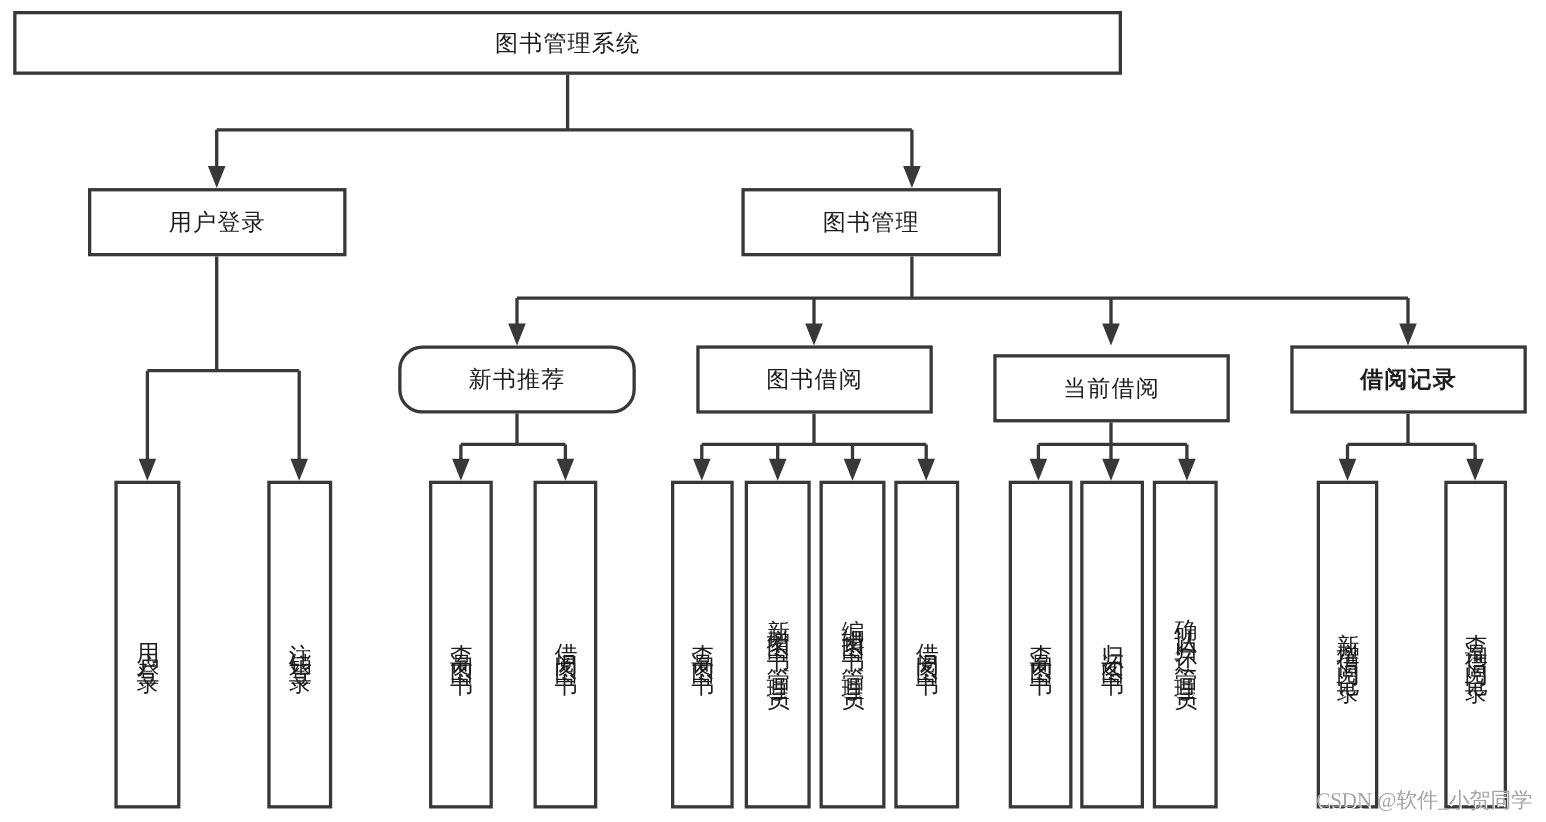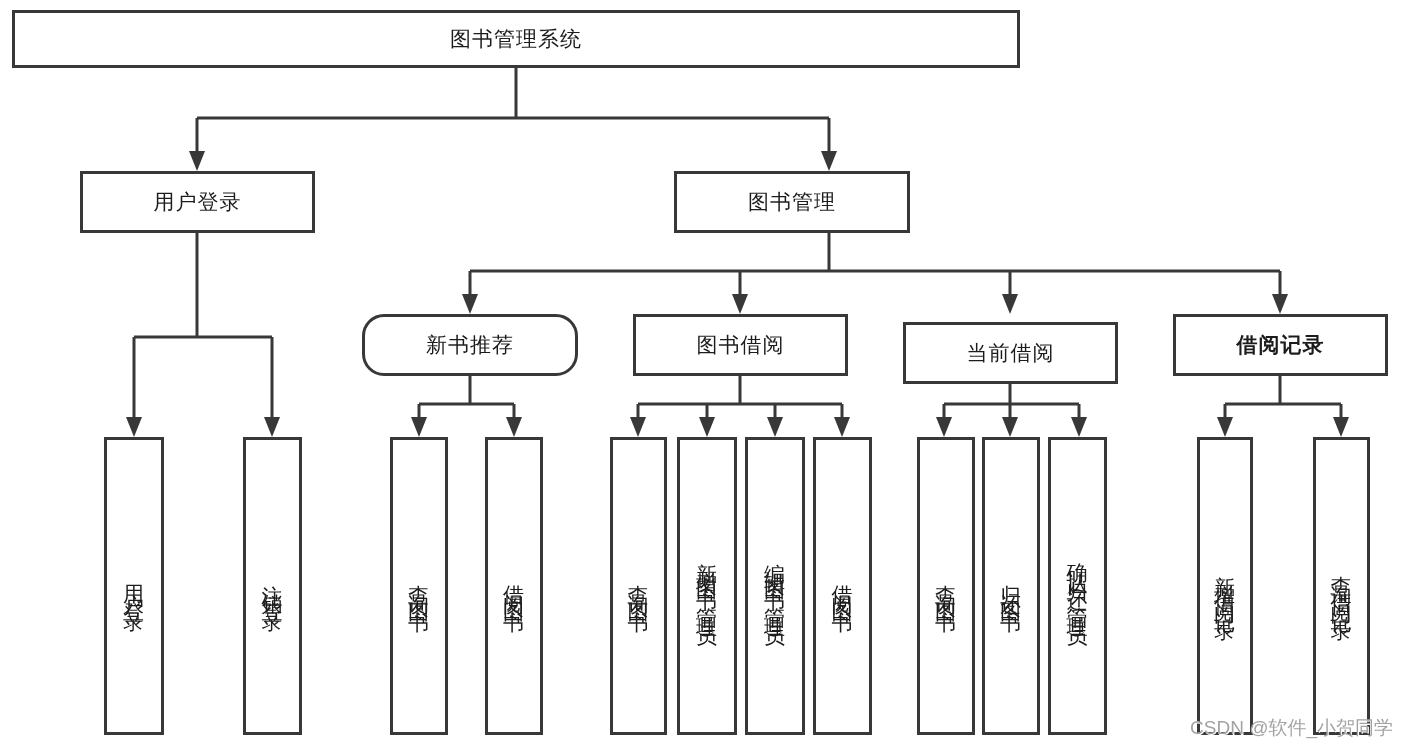--- a/index.html
+++ b/index.html
@@ -50,20 +50,21 @@
   }
   .watermark {
     position: absolute;
     right: 12px;
     bottom: 6px;
     font-size: 19px;
     color: #a3a3a3;
     text-shadow: 1px 1px 0 #ffffff;
     white-space: nowrap;
     z-index: 5;
+    font-family: Liberation Serif, serif;
   }
 </style>
 </head>
 <body>
 
 <div class="canvas">
 
   <svg class="wires" width="1405" height="747" viewBox="0 0 1405 747" xmlns="http://www.w3.org/2000/svg">
 
     <g>

